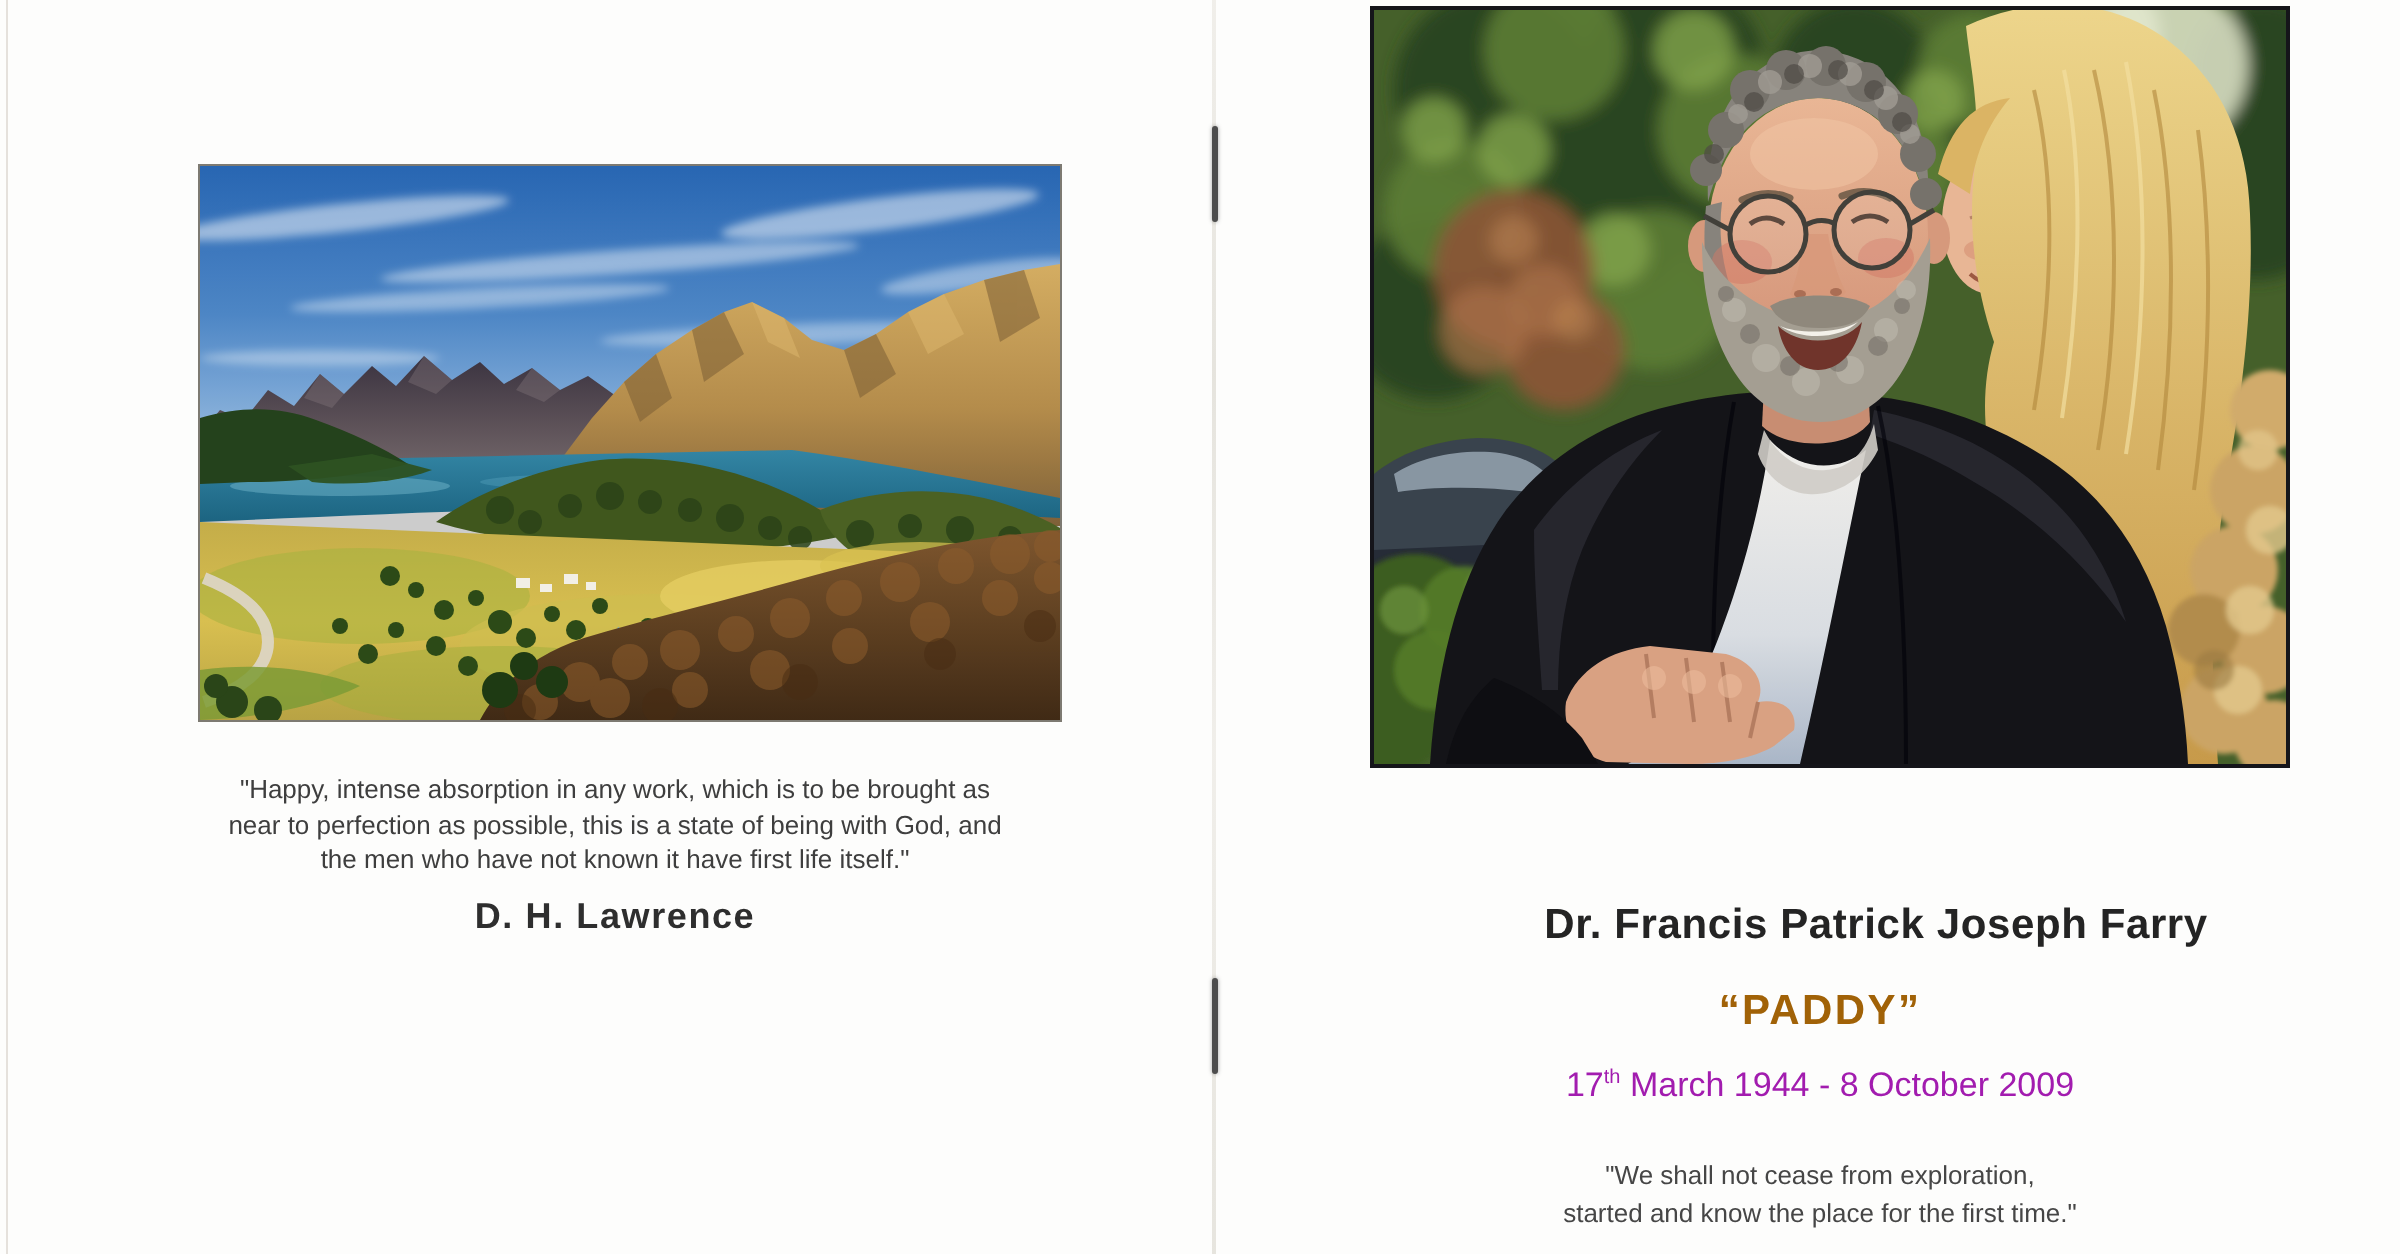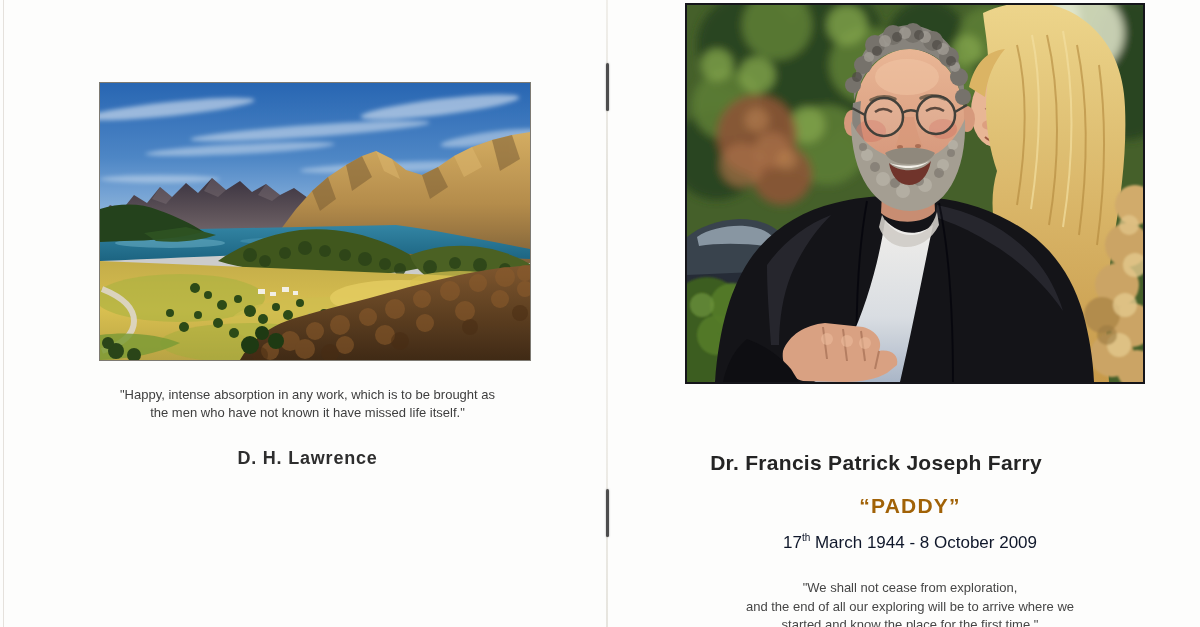--- a/index.html
+++ b/index.html
@@ -21,25 +21,25 @@
   .photo svg{display:block;filter:blur(.35px) saturate(1.05);}
   .photo.landscape{left:99px;top:82px;width:430px;height:277px;border:1px solid #7d7a72;}
   .photo.portrait{left:685px;top:3px;width:456px;height:377px;border:2px solid #15151a;}
 
   
   .txt{position:absolute;text-align:center;white-space:nowrap;}
   .quote-left{left:55px;top:386px;width:505px;font-size:13px;line-height:17.5px;
               color:#3e3e3e;font-weight:500;}
   .attrib{left:55px;top:448px;width:505px;font-size:18px;font-weight:bold;
           color:#2e2e2e;letter-spacing:.8px;}
-  .name{left:628px;top:451px;width:496px;font-size:21px;font-weight:bold;
+  .name{left:690px;top:451px;width:496px;font-size:21px;font-weight:bold;
         color:#242424;letter-spacing:.3px;}
   .nickname{left:662px;top:494px;width:496px;font-size:21px;font-weight:bold;
         color:#a16207;letter-spacing:1.2px;}
-  .dates{left:662px;top:533px;width:496px;font-size:17px;color:#0f172a;}
+  .dates{left:662px;top:533px;width:496px;font-size:17px;color:#a21caf;}
   .dates sup{font-size:10px;vertical-align:super;line-height:0;}
   .quote-right{left:662px;top:579px;width:496px;font-size:13px;line-height:18.5px;
                color:#464646;font-weight:500;}
 </style>
 </head>
 <body>
 
 <div class="sheet">
 
   <div class="edge-line"></div>
@@ -224,21 +224,22 @@
         <g fill="#2b451a">
             <circle cx="16" cy="268" r="8"></circle>
             <circle cx="34" cy="272" r="7"></circle>
             <circle cx="8" cy="260" r="6"></circle>
           </g>
       </svg>
     </div>
 
     <div class="txt quote-left">
       <div>"Happy, intense absorption in any work, which is to be brought as</div>
-      <div>the men who have not known it have missed life itself."</div>
+      <div>near to perfection as possible, this is a state of being with God, and</div>
+      <div>the men who have not known it have first life itself."</div>
     </div>
     <div class="txt attrib">D. H. Lawrence</div>
   </div>
 
   <div class="fold"></div>
   <div class="staple top"></div>
   <div class="staple bottom"></div>
 
   <div>
     <div class="photo portrait" title="Smiling bearded man in glasses and black jacket, blonde woman behind">
@@ -472,17 +473,16 @@
         </g>
       </svg>
     </div>
 
     <div class="txt name">Dr. Francis Patrick Joseph Farry</div>
     <div class="txt nickname">“PADDY”</div>
     <div class="txt dates"><span>17</span><sup>th</sup><span> March 1944 - 8 October 2009</span></div>
 
     <div class="txt quote-right">
       <div>"We shall not cease from exploration,</div>
-      <div>and the end of all our exploring will be to arrive where we</div>
       <div>started and know the place for the first time."</div>
     </div>
   </div>
 </div>
 
 </body></html>

